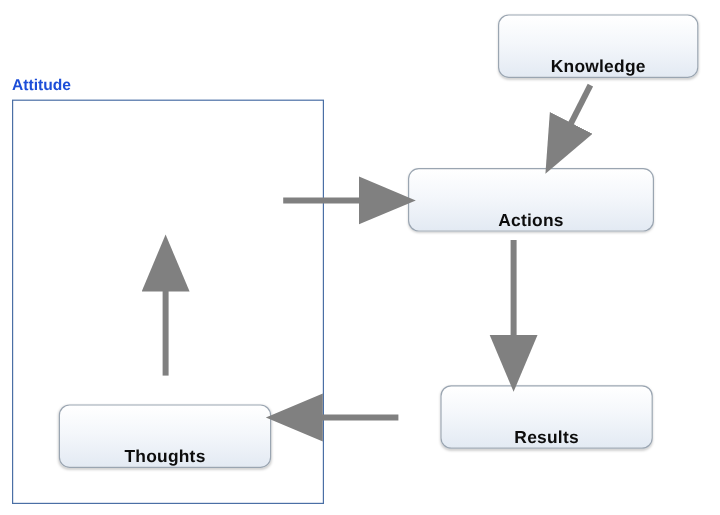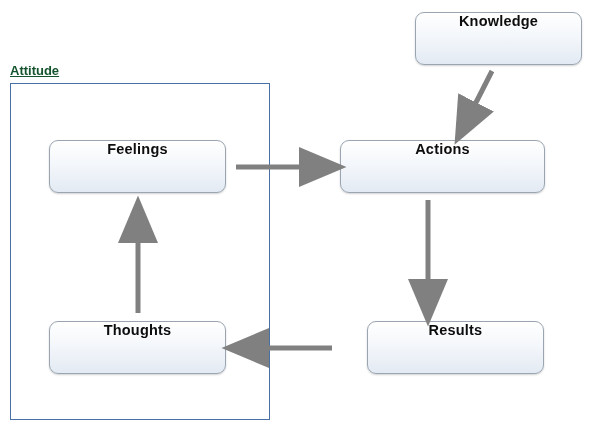--- a/index.html
+++ b/index.html
@@ -20,35 +20,34 @@
   .group-frame {
     position: absolute;
     border: 1px solid #4a6fa5;
     background: transparent;
     box-sizing: border-box;
   }
   .group-label {
     position: absolute;
     font-weight: bold;
     font-size: 13px;
-    color: #14532d;
+    color: #1d4ed8;
     white-space: nowrap;
-    text-decoration: underline;
   }
 
   
   .node {
     position: absolute;
     box-sizing: border-box;
     border: 1px solid #9aa5b1;
     border-radius: 9px;
     background: linear-gradient(to bottom, #ffffff 0%, #f4f7fb 45%, #e3eaf3 100%);
     box-shadow: 0 1px 2px rgba(0,0,0,0.18);
     display: flex;
-    align-items: flex-start;
+    align-items: flex-end;
     justify-content: center;
   }
   .node-label {
     font-size: 14.5px;
     font-weight: bold;
     color: #0d0d0d;
     letter-spacing: 0.2px;
   }
 
   
@@ -63,29 +62,26 @@
 
 <div id="canvas">
 
   <div class="group-label" style="left:10px; top:63px;">Attitude</div>
   <div class="group-frame" style="left:10px; top:83px; width:260px; height:337px;"></div>
 
   <div class="node" style="left:415px; top:12px; width:167px; height:53px;">
     <span class="node-label">Knowledge</span>
   </div>
 
-  <div class="node" style="left:49px; top:140px; width:177px; height:53px;">
-    <span class="node-label">Feelings</span>
-  </div>
 
   <div class="node" style="left:340px; top:140px; width:205px; height:53px;">
     <span class="node-label">Actions</span>
   </div>
 
-  <div class="node" style="left:49px; top:321px; width:177px; height:53px;">
+  <div class="node" style="left:49px; top:337px; width:177px; height:53px;">
     <span class="node-label">Thoughts</span>
   </div>
 
   <div class="node" style="left:340px; top:321px; width:177px; height:53px;margin-left:27px;">
     <span class="node-label">Results</span>
   </div>
 
   <div class="arrow" style="left:0; top:0; width:600px; height:429px;">
     <svg width="600" height="429" viewBox="0 0 600 429">
       <defs>

